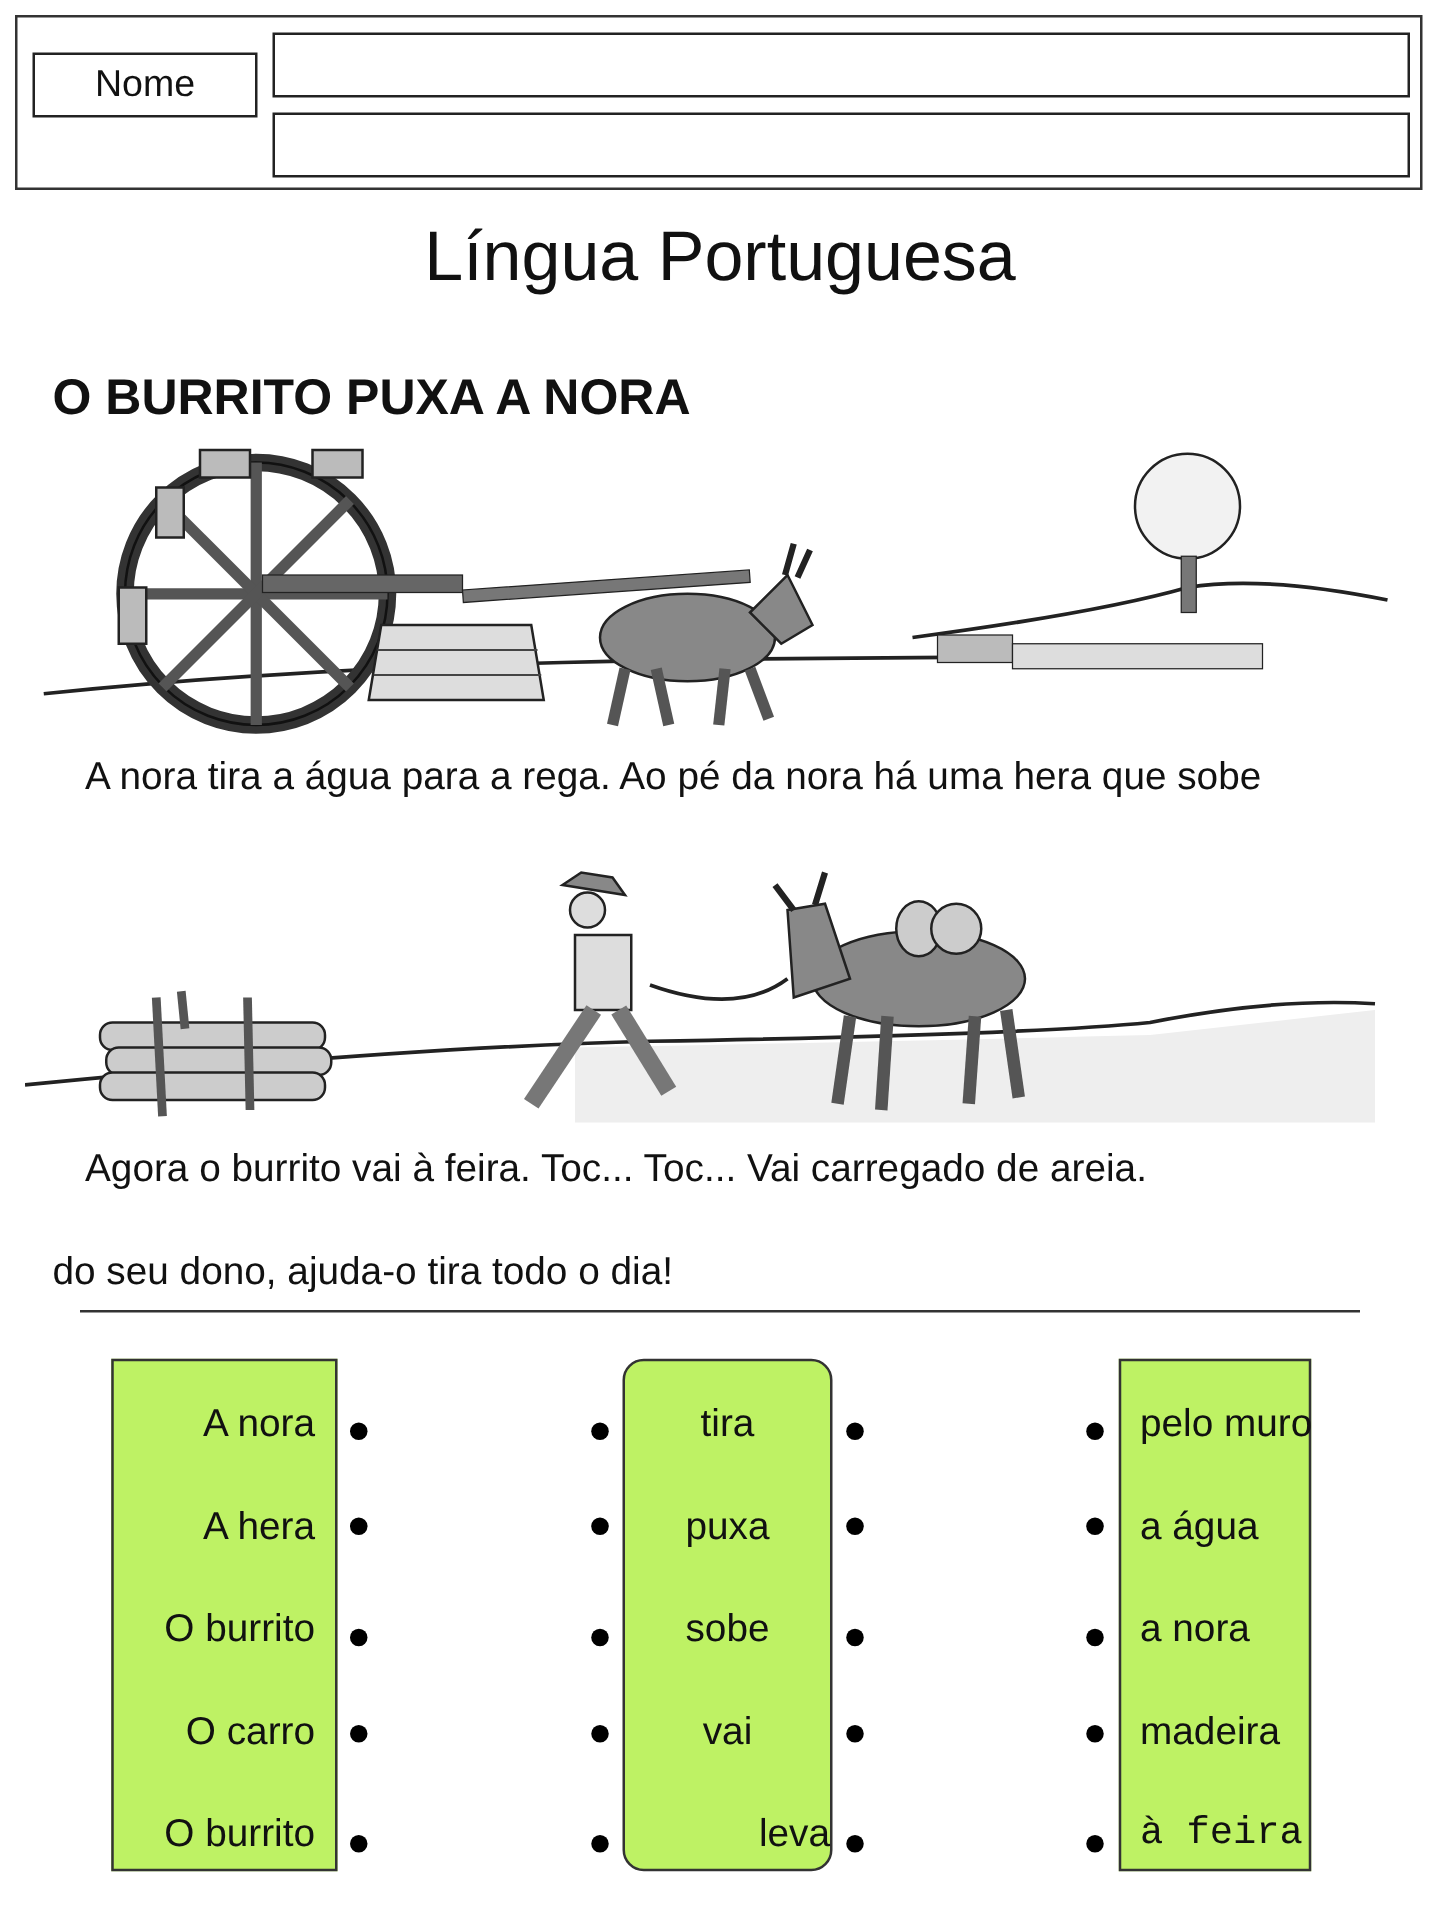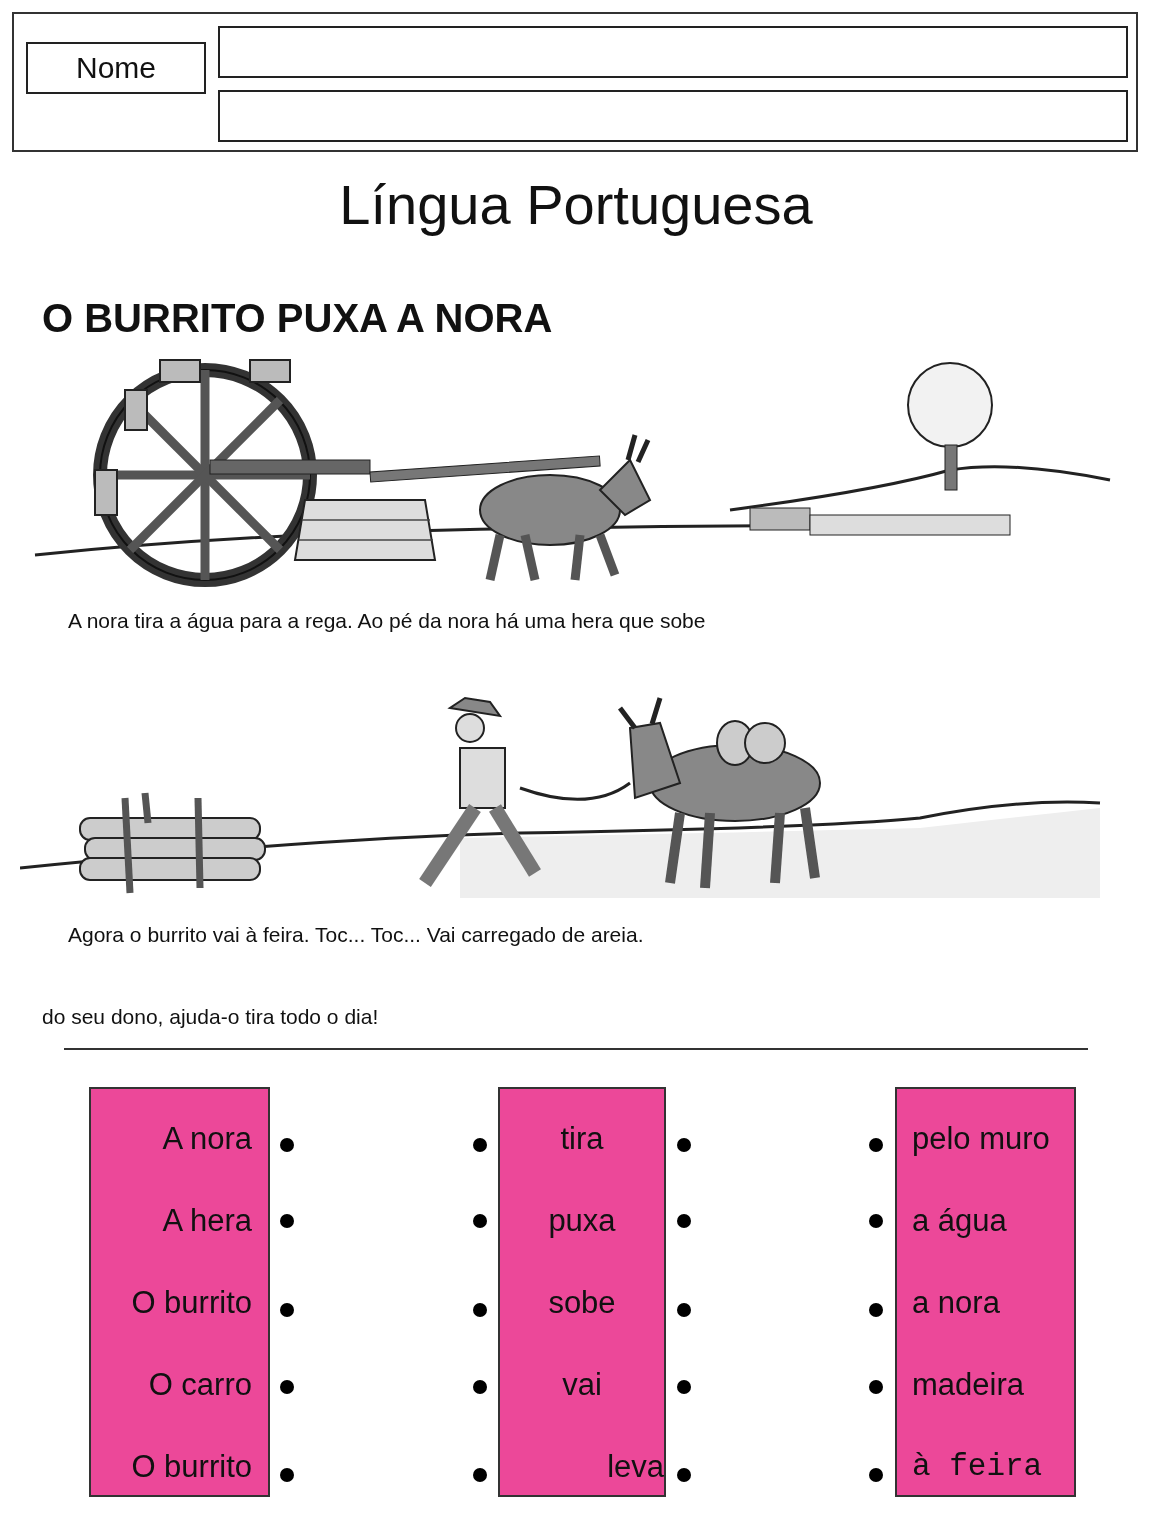--- a/index.html
+++ b/index.html
@@ -9,25 +9,25 @@
                 border: 2px solid #333; box-sizing: border-box; }
   .field-label { position: absolute; left: 12px; width: 180px; height: 52px; border: 2px solid #222;
                  box-sizing: border-box; display: flex; align-items: center; justify-content: center;
                  font-size: 30px; }
   .field-input { position: absolute; left: 204px; width: 910px; height: 52px; border: 2px solid #222;
                  box-sizing: border-box; background: #fff; }
   .title { position: absolute; left: 0; width: 1152px; top: 172px; text-align: center;
            font-size: 56px; font-weight: normal; margin: 0; }
   .story-title { position: absolute; left: 42px; top: 296px; font-size: 40px; margin: 0; }
   .illus { position: absolute; }
-  .para { position: absolute; left: 42px; width: 1080px; font-size: 21px; line-height: 41px; margin: 0; }
+  .para { position: absolute; left: 42px; width: 1080px; font-size: 31px; line-height: 41px; margin: 0; }
   .para .indent { display: inline-block; width: 26px; }
   .divider { position: absolute; left: 64px; top: 1048px; width: 1024px; height: 2px; background: #333; }
   .col-box { position: absolute; top: 1087px; height: 410px; border: 2px solid #333;
-             box-sizing: border-box; background: #ec4899; }
+             box-sizing: border-box; background: #bef264; }
   .col-item { position: absolute; font-size: 31px; line-height: 36px; white-space: nowrap; }
   .dot { position: absolute; width: 14px; height: 14px; border-radius: 50%; background: #000; }
 </style>
 </head>
 <body>
 
 <div class="header-box">
   <div class="field-label" style="top:28px;justify-content:center;">
       <span>Nome</span>
     </div>
@@ -148,40 +148,40 @@
   <div class="dot" style="left:280px; top:1303px;"></div>
   <div class="dot" style="left:280px; top:1380px;"></div>
   <div class="dot" style="left:280px; top:1468px;"></div>
 
   <div class="dot" style="left:473px; top:1138px;"></div>
   <div class="dot" style="left:473px; top:1214px;"></div>
   <div class="dot" style="left:473px; top:1303px;"></div>
   <div class="dot" style="left:473px; top:1380px;"></div>
   <div class="dot" style="left:473px; top:1468px;"></div>
 
-  <div class="col-box" style="left:498px; width:168px; text-align:center;">
+  <div class="col-box" style="left:498px; width:168px; text-align:center;border-radius:17px;">
     <div class="col-item" style="left:0; right:0; top:32px;">tira</div>
     <div class="col-item" style="left:0; right:0; top:114px;">puxa</div>
     <div class="col-item" style="left:0; right:0; top:196px;">sobe</div>
     <div class="col-item" style="left:0; right:0; top:278px;">vai</div>
     <div class="col-item" style="left:0; right:0; top:360px;text-align:right;">leva</div>
   </div>
 
   <div class="dot" style="left:677px; top:1138px;"></div>
   <div class="dot" style="left:677px; top:1214px;"></div>
   <div class="dot" style="left:677px; top:1303px;"></div>
   <div class="dot" style="left:677px; top:1380px;"></div>
   <div class="dot" style="left:677px; top:1468px;"></div>
 
   <div class="dot" style="left:869px; top:1138px;"></div>
   <div class="dot" style="left:869px; top:1214px;"></div>
   <div class="dot" style="left:869px; top:1303px;"></div>
   <div class="dot" style="left:869px; top:1380px;"></div>
   <div class="dot" style="left:869px; top:1468px;"></div>
 
-  <div class="col-box" style="left:895px; width:181px;">
+  <div class="col-box" style="left:895px; width:154px;">
     <div class="col-item" style="left:15px; top:32px;">pelo muro</div>
     <div class="col-item" style="left:15px; top:114px;">a água</div>
     <div class="col-item" style="left:15px; top:196px;">a nora</div>
     <div class="col-item" style="left:15px; top:278px;">madeira</div>
     <div class="col-item" style="left:15px; top:360px;font-family:Liberation Mono, monospace;">à feira</div>
   </div>
 </div>
 
 </body></html>

